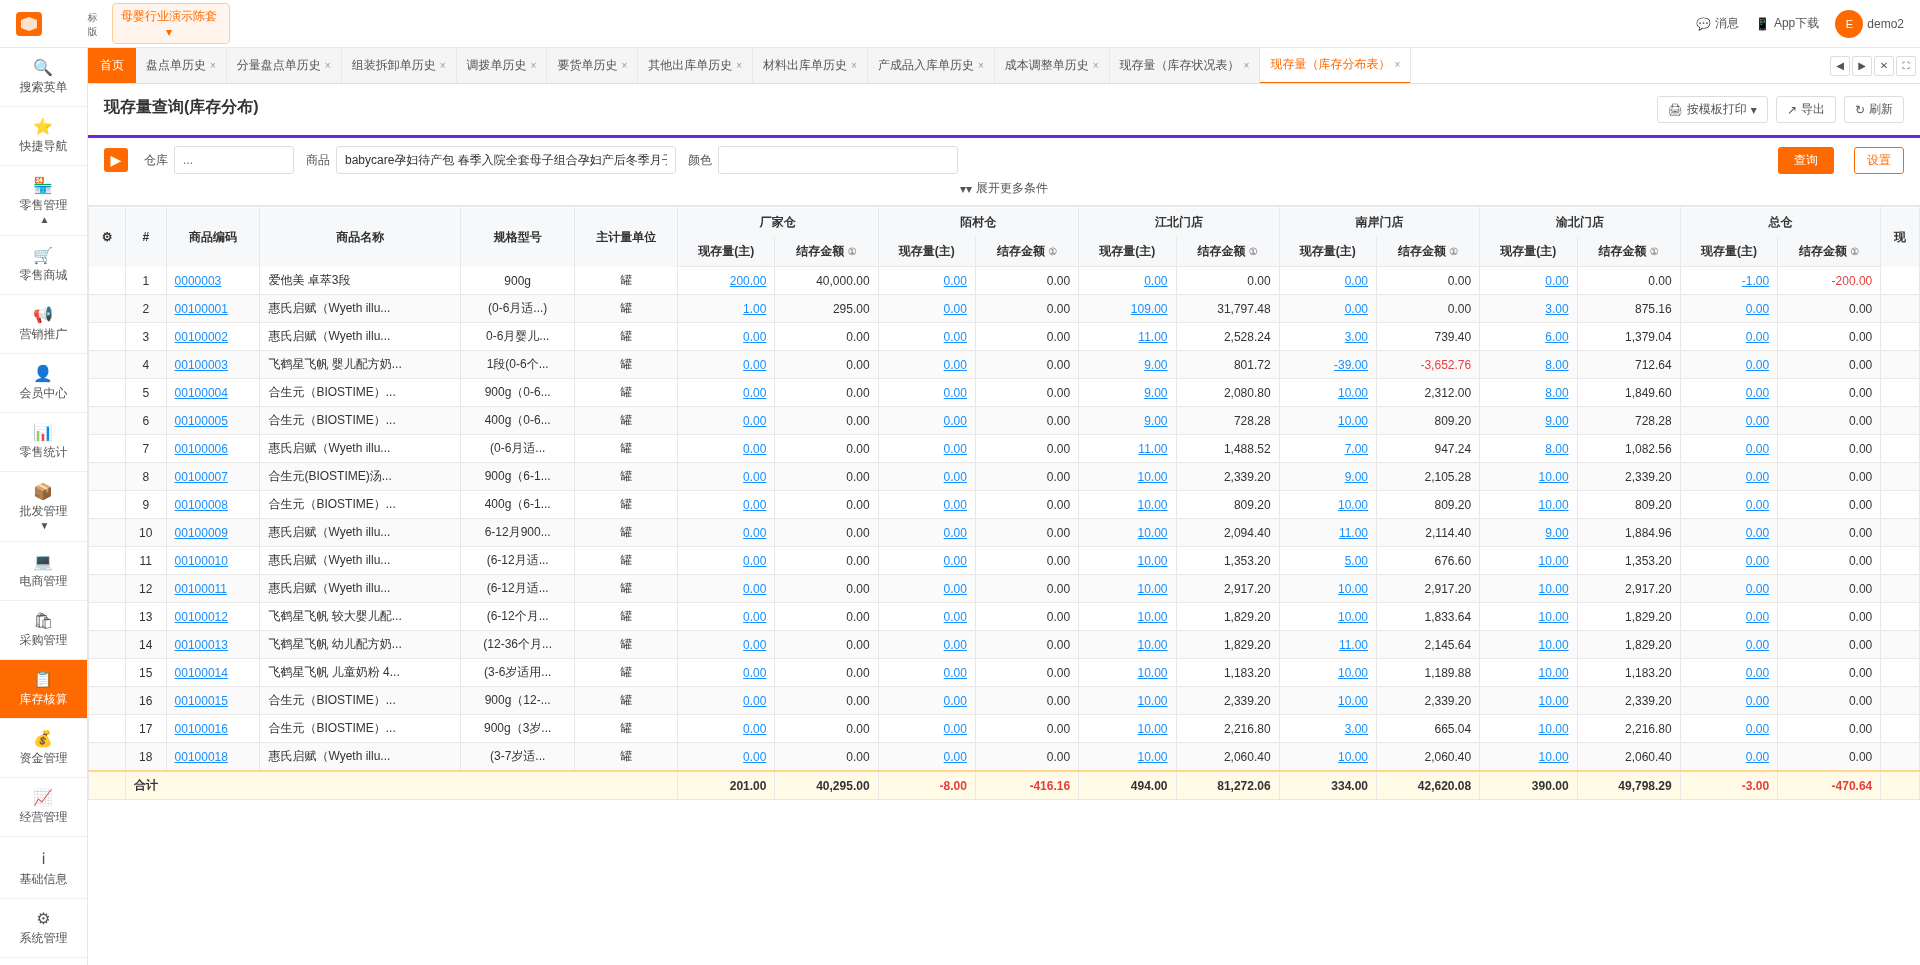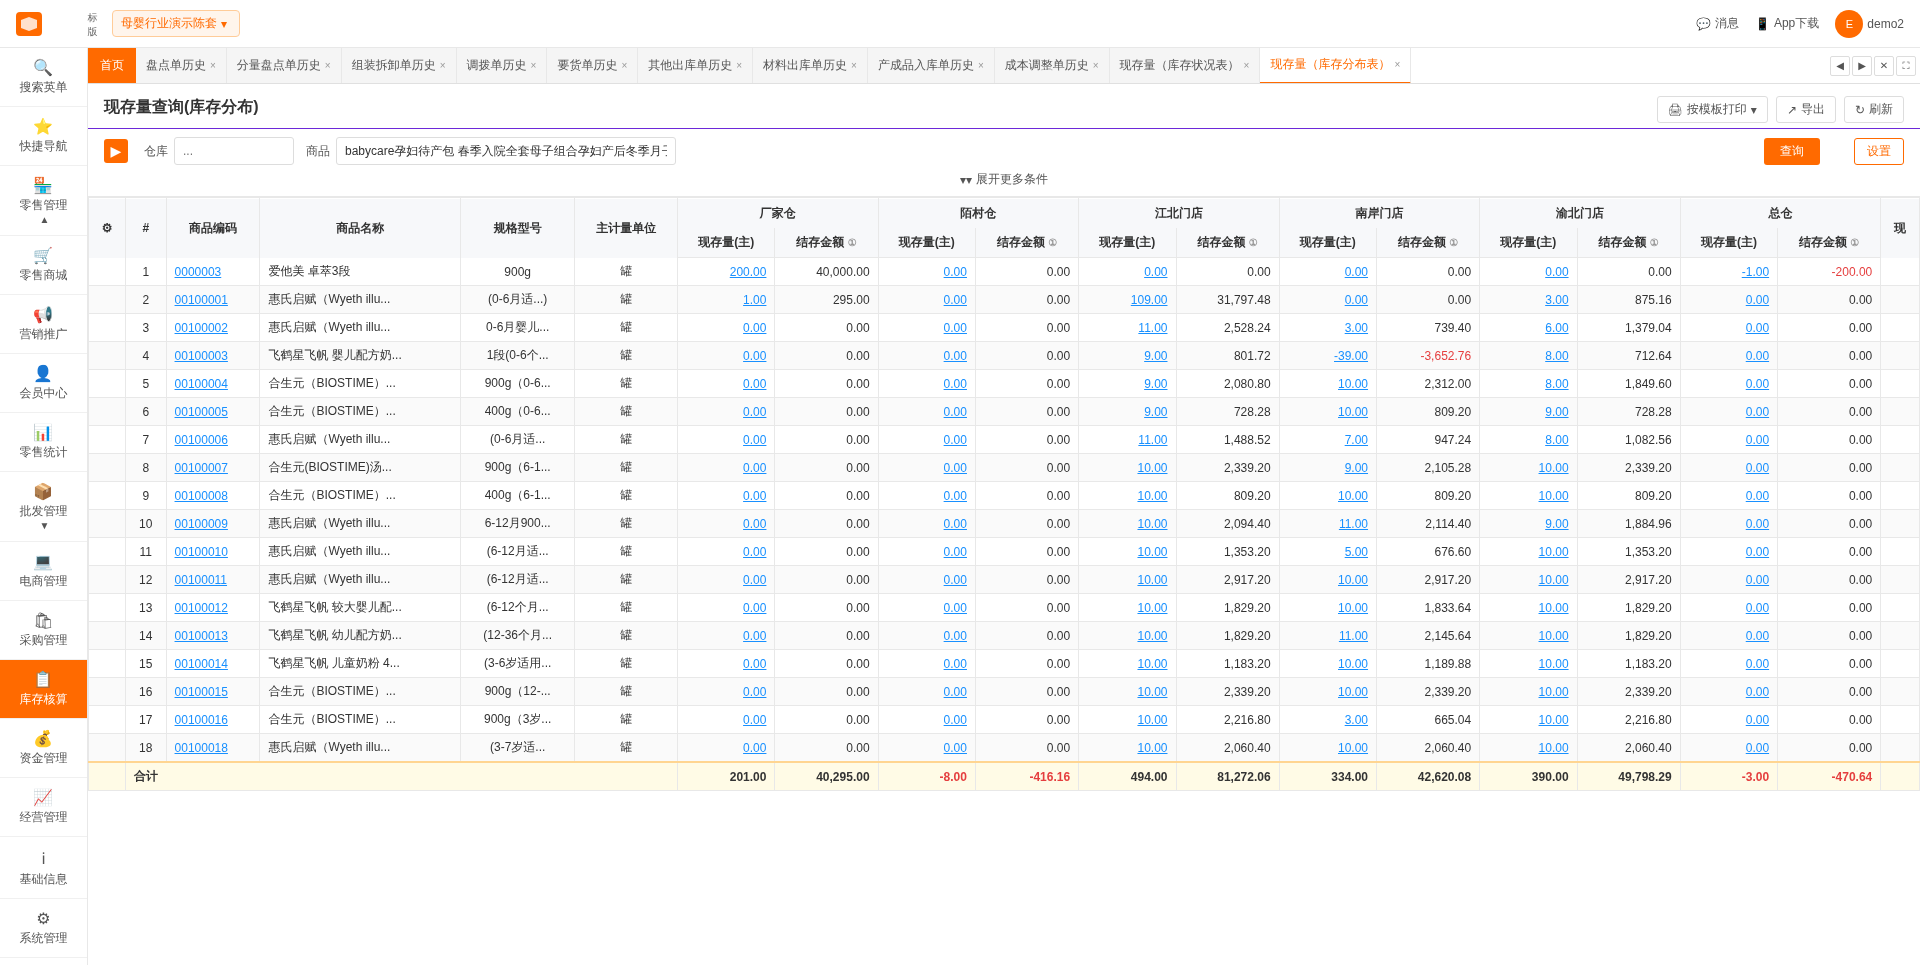--- a/index.html
+++ b/index.html
@@ -42,20 +42,21 @@
       display: flex;
       align-items: center;
       background: #fff5ec;
       border: 1px solid #ffcc99;
       border-radius: 4px;
       padding: 4px 8px;
       font-size: 12px;
       color: #ff6a00;
       cursor: pointer;
       margin-right: 16px;
+      flex-direction: column;
     }
     .nav-selector span { margin-right: 4px; }
     .topbar-right {
       margin-left: auto;
       display: flex;
       align-items: center;
       gap: 16px;
     }
     .topbar-btn {
       display: flex;
@@ -180,22 +181,22 @@
       align-items: center;
       justify-content: center;
       cursor: pointer;
       font-size: 10px;
       color: #555;
     }
 
     
     .page-header {
       background: #fff;
-      padding: 12px 16px 1px;
-      border-bottom: 1px solid #6d28d9;
+      padding: 12px 16px 8px;
+      border-bottom: 3px solid #6d28d9;
     }
     .page-title {
       font-size: 16px;
       font-weight: bold;
       color: #333;
       margin-bottom: 8px;
     }
     .header-actions {
       display: flex;
       justify-content: flex-end;
@@ -273,21 +274,20 @@
       font-size: 12px;
     }
     .btn-setting {
       background: #fff;
       color: #ff6a00;
       border: 1px solid #ff6a00;
       border-radius: 3px;
       padding: 4px 12px;
       cursor: pointer;
       font-size: 12px;
-      margin-left: 14px;
     }
     .orange-arrow {
       width: 24px;
       height: 24px;
       background: #ff6a00;
       color: white;
       border-radius: 3px;
       display: flex;
       align-items: center;
       justify-content: center;
@@ -534,20 +534,24 @@
   <div class="filter-area">
     <div class="filter-row">
       <div class="orange-arrow">▶</div>
       <div class="filter-item">
         <span class="filter-label">仓库</span>
         <input class="filter-input filter-input-warehouse" type="text" value="" placeholder="..." style="">
       </div>
       <div class="filter-item">
         <span class="filter-label">商品</span>
         <input class="filter-input filter-input-wide" type="text" value="babycare孕妇待产包 春季入院全套母子组合孕妇产后冬季月子用品 22件套 ..." style="">
+      </div>
+      <div class="filter-item">
+        <span class="filter-label">颜色</span>
+        <input class="filter-input filter-input-color" type="text" value="" style="">
       </div>
       <div style="margin-left:auto; display:flex; gap:20px; align-items:center;">
         <button class="btn-search">查询</button>
         <button class="btn-setting">设置</button>
       </div>
     </div>
     <div style="display:flex; justify-content:center; margin-top:6px;">
       <div class="btn-expand">
         <span>▾▾</span>
         <span>展开更多条件</span>

